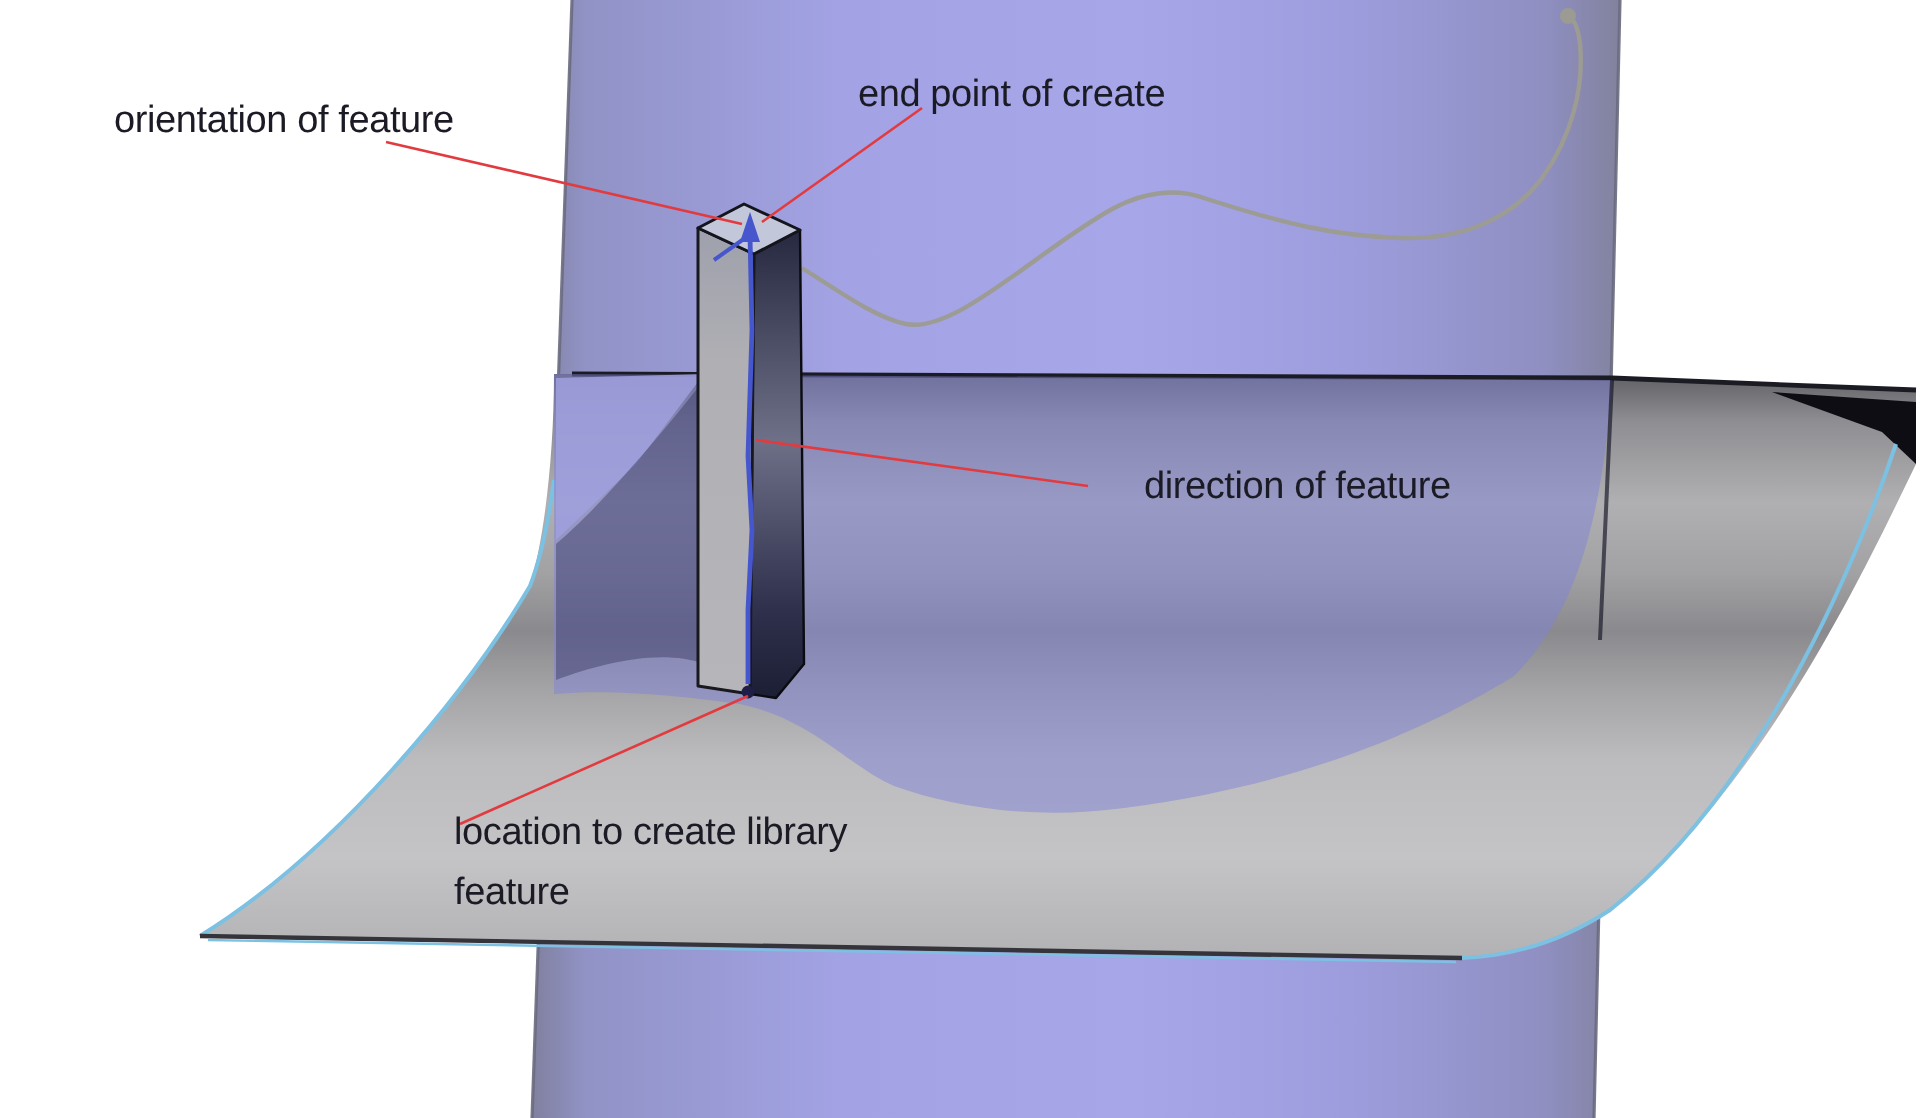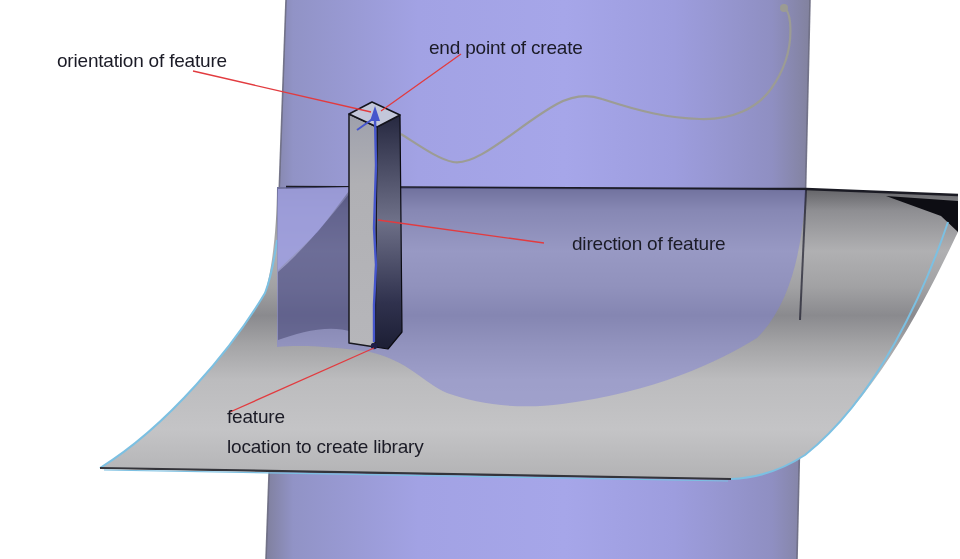--- a/index.html
+++ b/index.html
@@ -103,17 +103,17 @@
     <line x1="193" y1="71" x2="371" y2="112" stroke="#e23b3f" stroke-width="1.3"></line>
     <line x1="461" y1="54" x2="381" y2="111" stroke="#e23b3f" stroke-width="1.3"></line>
     <line x1="378" y1="220" x2="544" y2="243" stroke="#e23b3f" stroke-width="1.3"></line>
     <line x1="374" y1="348" x2="230" y2="412" stroke="#e23b3f" stroke-width="1.3"></line>
   </svg>
 
   <div id="lbl-orientation" class="anno">orientation of feature</div>
   <div id="lbl-endpoint" class="anno">end point of create</div>
   <div id="lbl-direction" class="anno">direction of feature</div>
   <div id="lbl-location" class="anno">
+    <div>location to create library</div>
     <div>feature</div>
-    <div>location to create library</div>
   </div>
 
 </div>
 
 </body></html>

